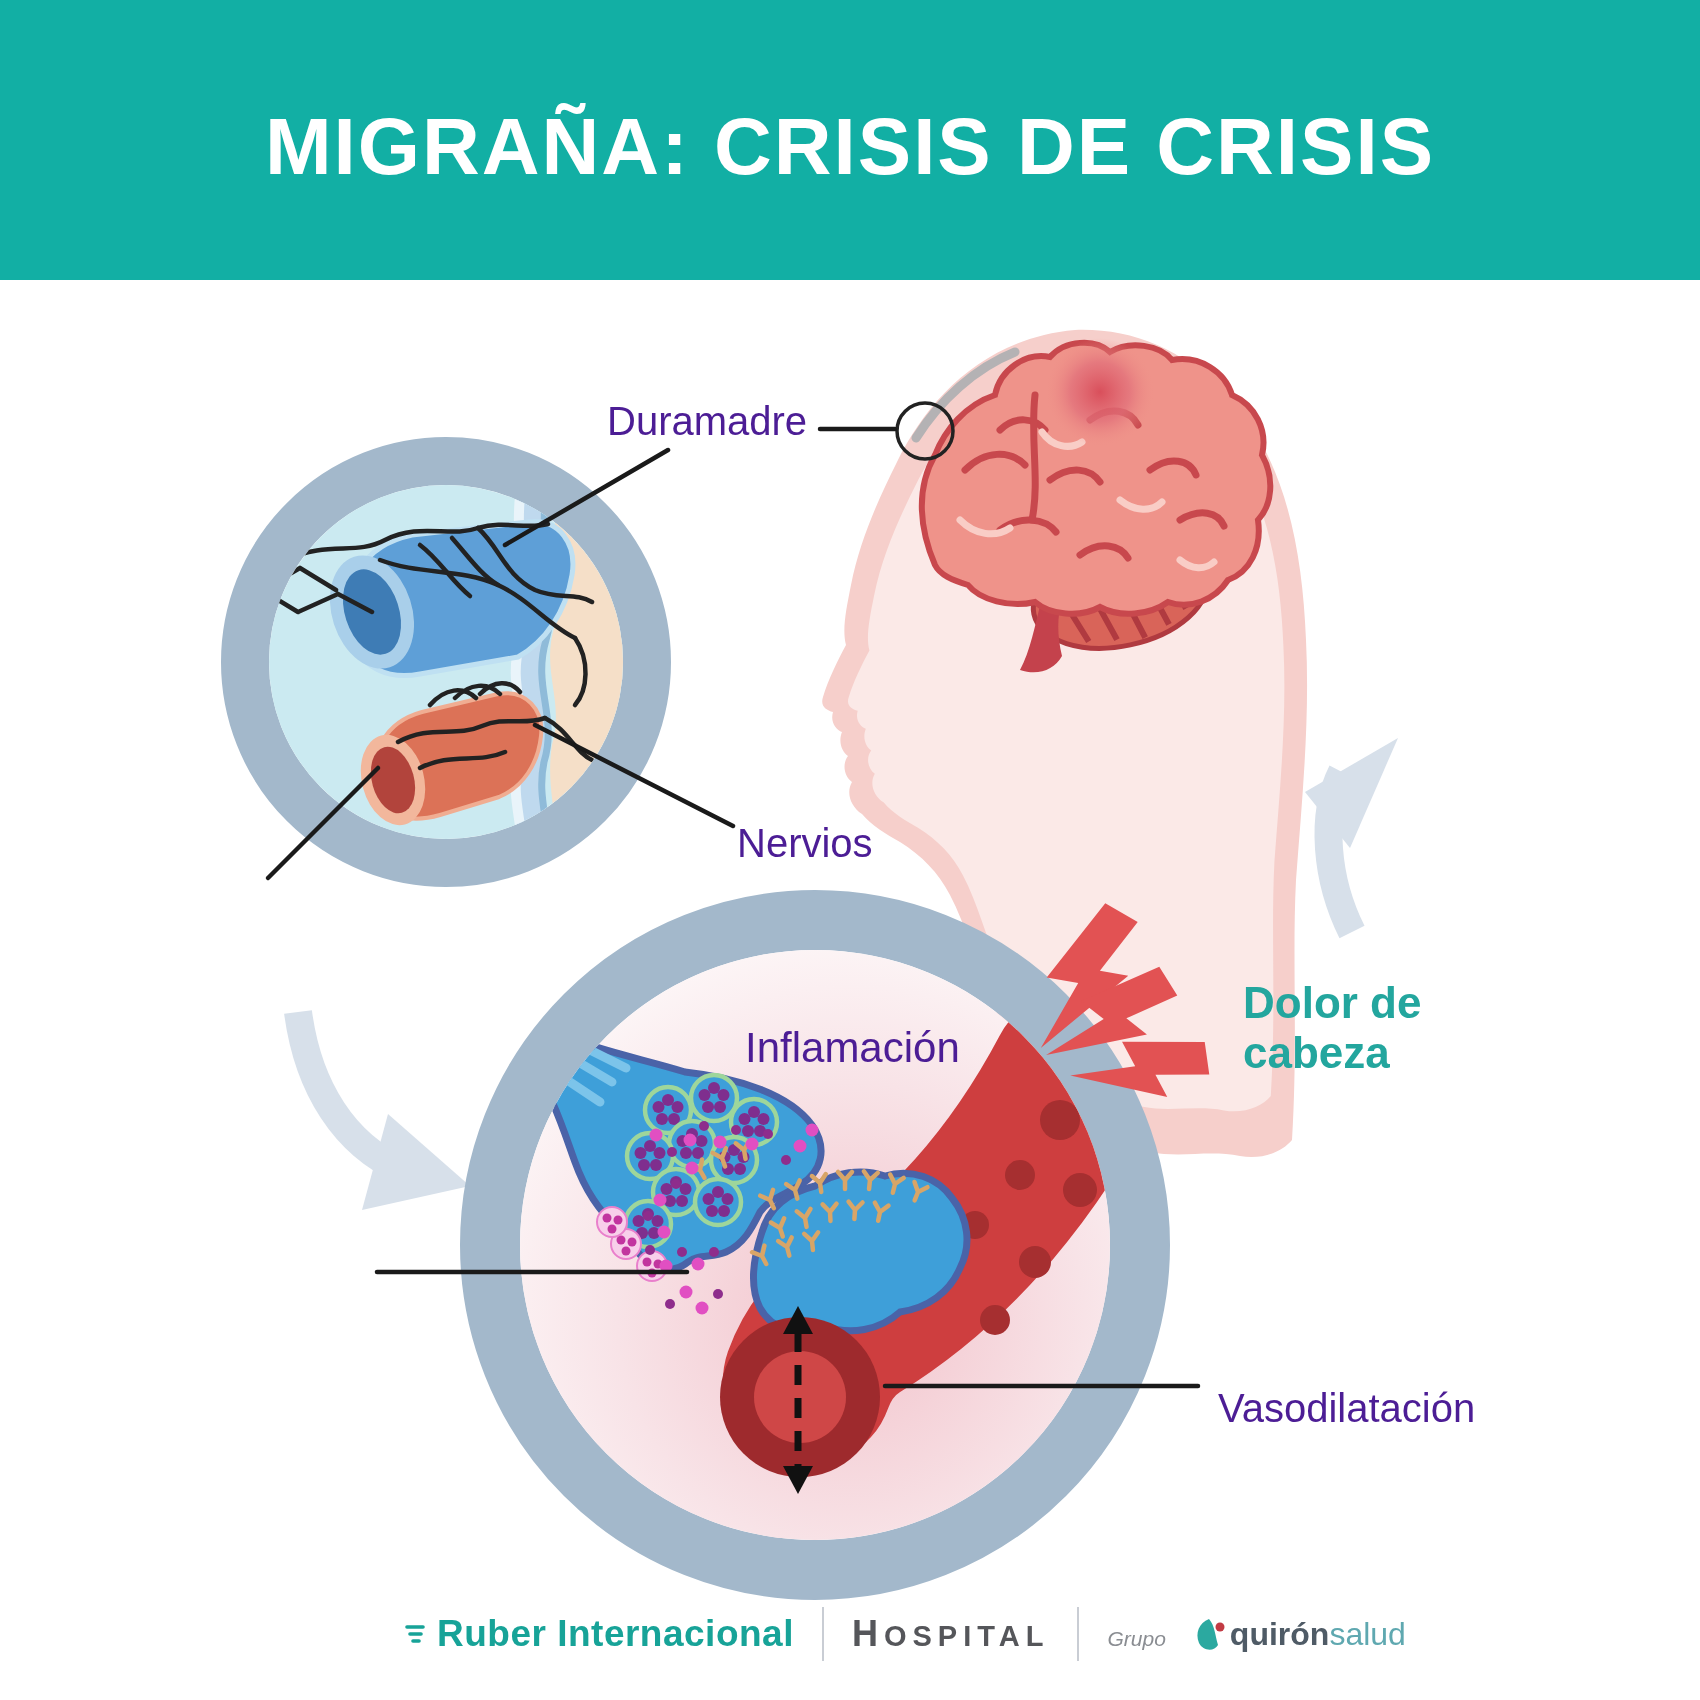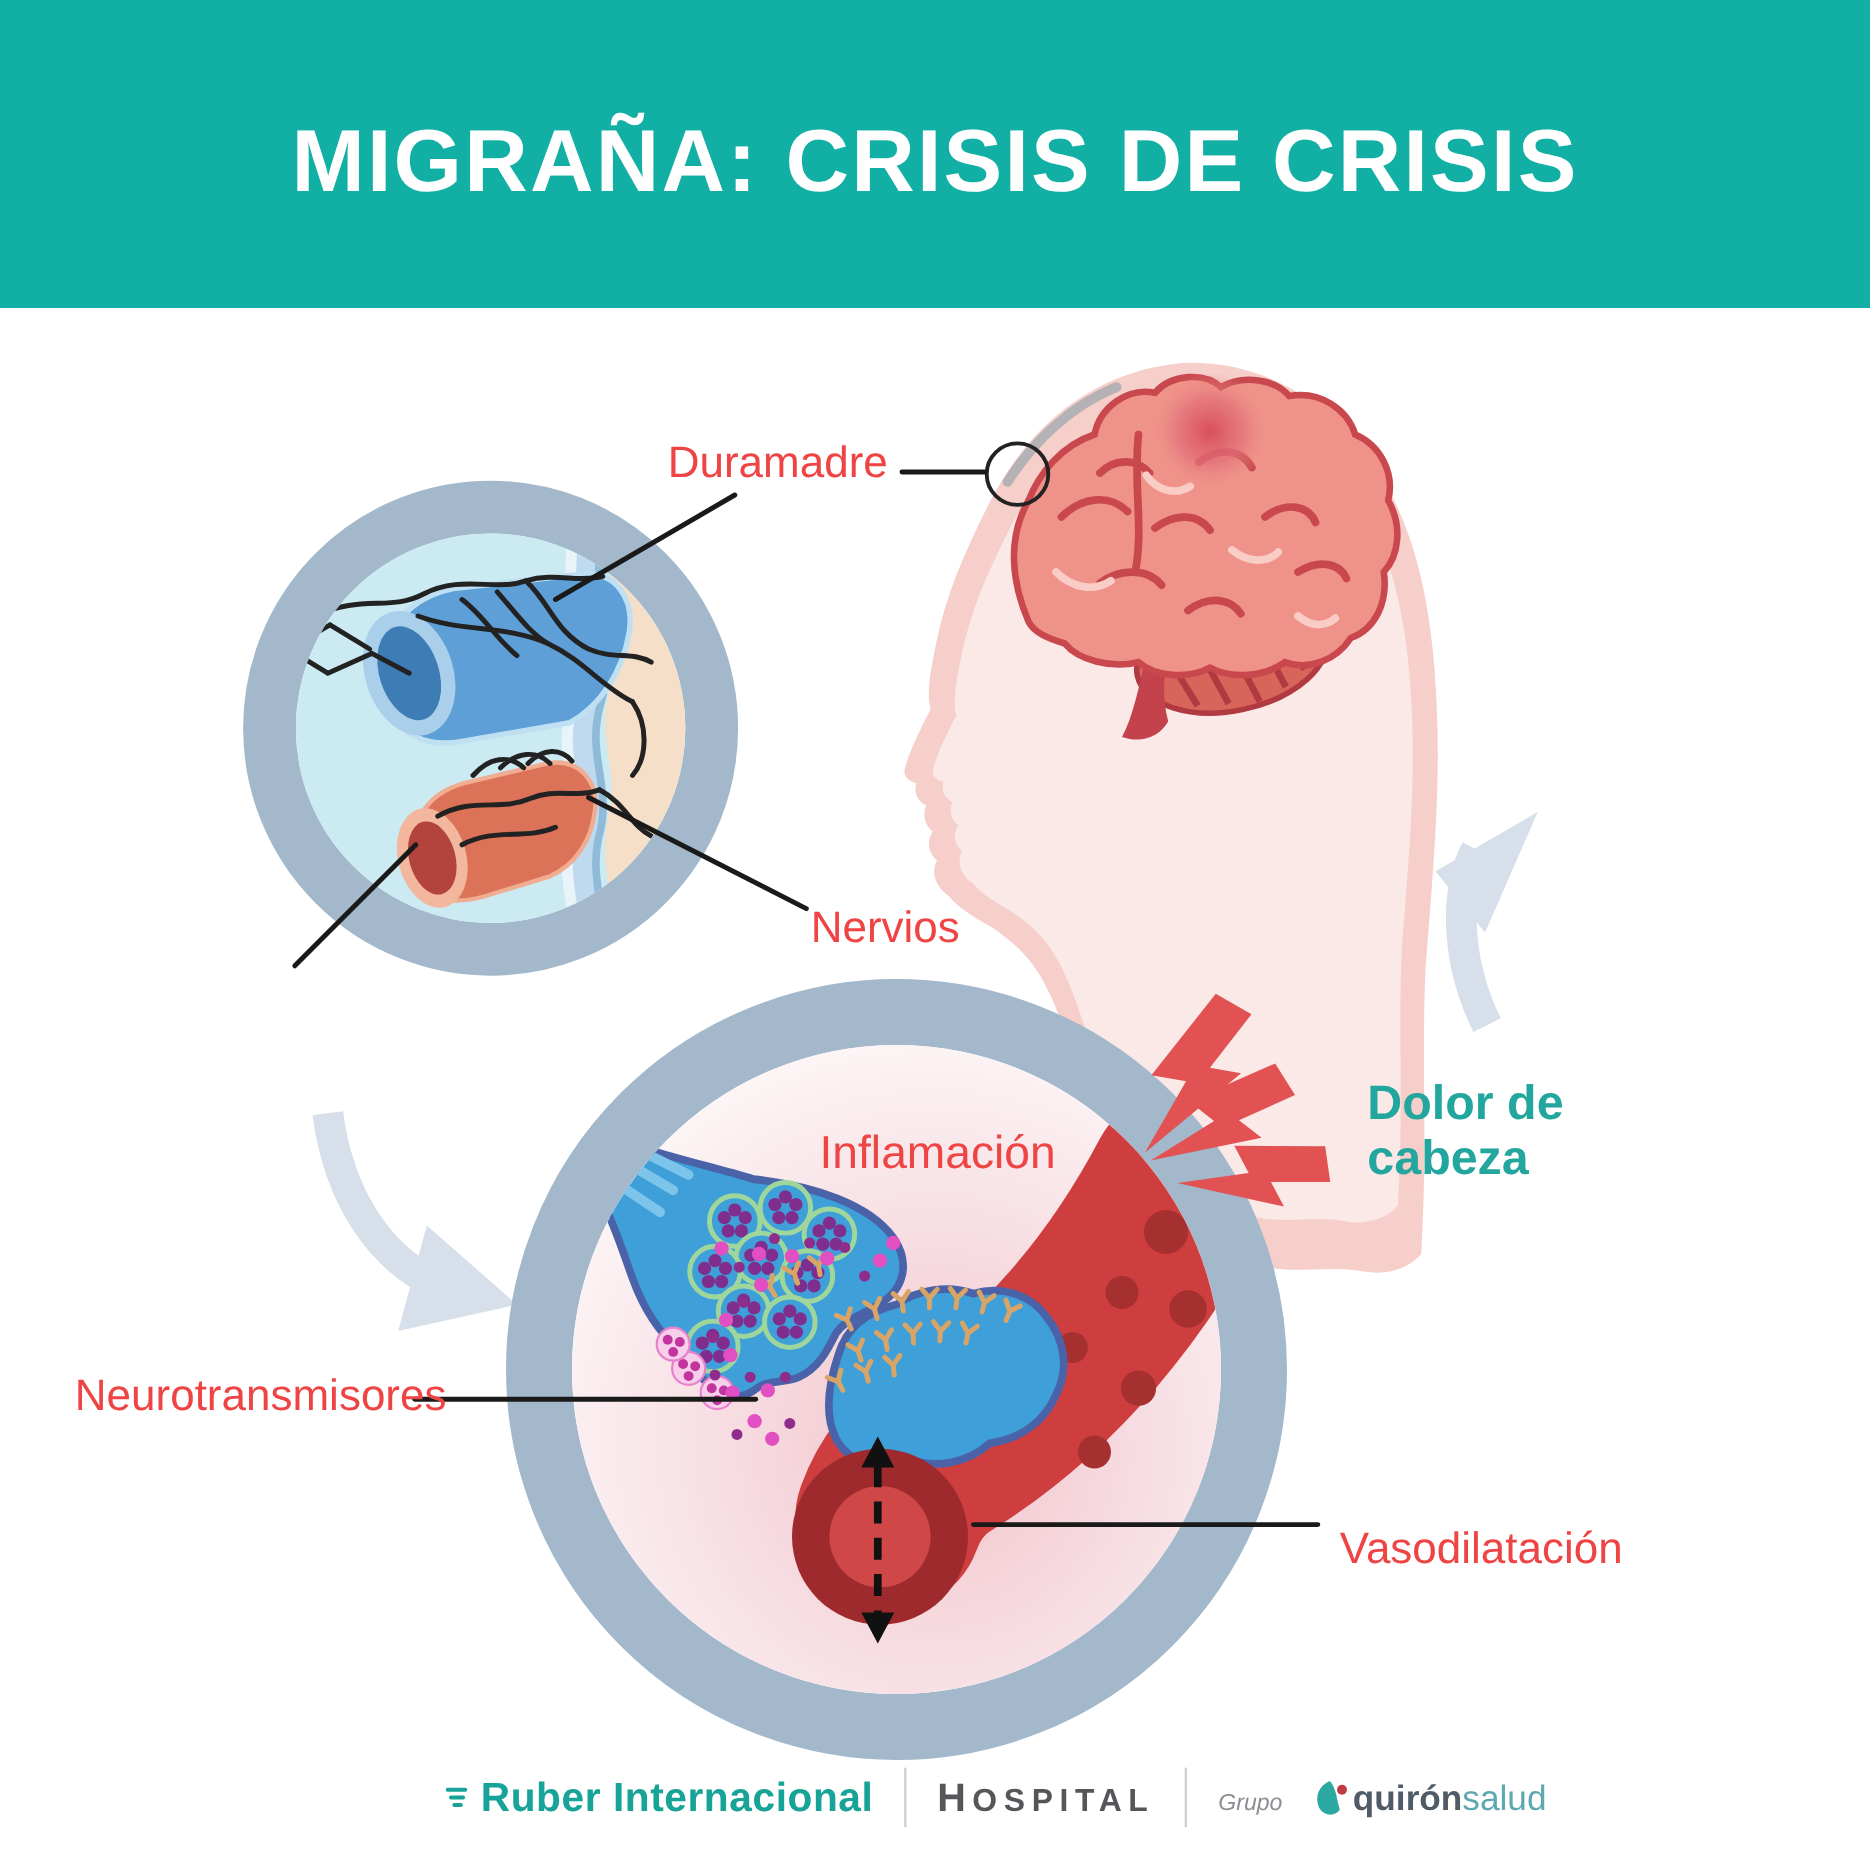--- a/index.html
+++ b/index.html
@@ -5,21 +5,21 @@
   html,body{margin:0;padding:0;background:#fff;}
   #stage{position:relative;width:1700px;height:1700px;overflow:hidden;background:#fff;
          font-family:"Liberation Sans",sans-serif;}
   
   #header{position:absolute;left:0;top:0;width:1700px;height:280px;background:#12AFA4;
           display:flex;align-items:center;justify-content:center;}
   #header .title{color:#fff;font-size:80px;font-weight:700;letter-spacing:2px;margin-top:14px;}
   
   #art{position:absolute;left:0;top:0;}
   
-  .label{position:absolute;color:#ef4444;font-size:40px;line-height:1.15;}
+  .label{position:absolute;color:#4c1d95;font-size:40px;line-height:1.15;}
   #lbl-duramadre{left:607px;top:398px;}
   #lbl-nervios{left:737px;top:820px;}
   #lbl-vasos{left:200px;top:901px;width:252px;}
   #lbl-inflamacion{left:745px;top:1024px;font-size:42px;}
   #lbl-neuro{left:68px;top:1246px;}
   #lbl-vaso{left:1218px;top:1353px;margin-top:32px;}
   
   #symptoms{position:absolute;left:1243px;top:978px;width:330px;}
   #symptoms .head{color:#23A69E;font-size:44px;font-weight:700;margin-bottom:14px;}
   #symptoms ul{margin:0;padding:0 0 0 44px;list-style:disc;}
@@ -343,21 +343,20 @@
       <line x1="535" y1="725" x2="733" y2="826"></line>
       <line x1="378" y1="768" x2="268" y2="878"></line>
       <line x1="377" y1="1272" x2="687" y2="1272"></line>
       <line x1="885" y1="1386" x2="1198" y2="1386"></line>
     </g>
   </svg>
 
   <div class="label" id="lbl-duramadre">Duramadre</div>
   <div class="label" id="lbl-nervios">Nervios</div>
   <div class="label" id="lbl-inflamacion">Inflamación</div>
-  <div class="label" id="lbl-neuro">Neurotransmisores</div>
   <div class="label" id="lbl-vaso">Vasodilatación</div>
 
   <div id="symptoms">
     <div class="head">Dolor de cabeza</div>
   </div>
 
   <div id="footer">
     <div class="brand">
       <svg width="26" height="30" viewBox="0 0 26 30">
         <g stroke="#17A398" stroke-width="3.6" stroke-linecap="round">

